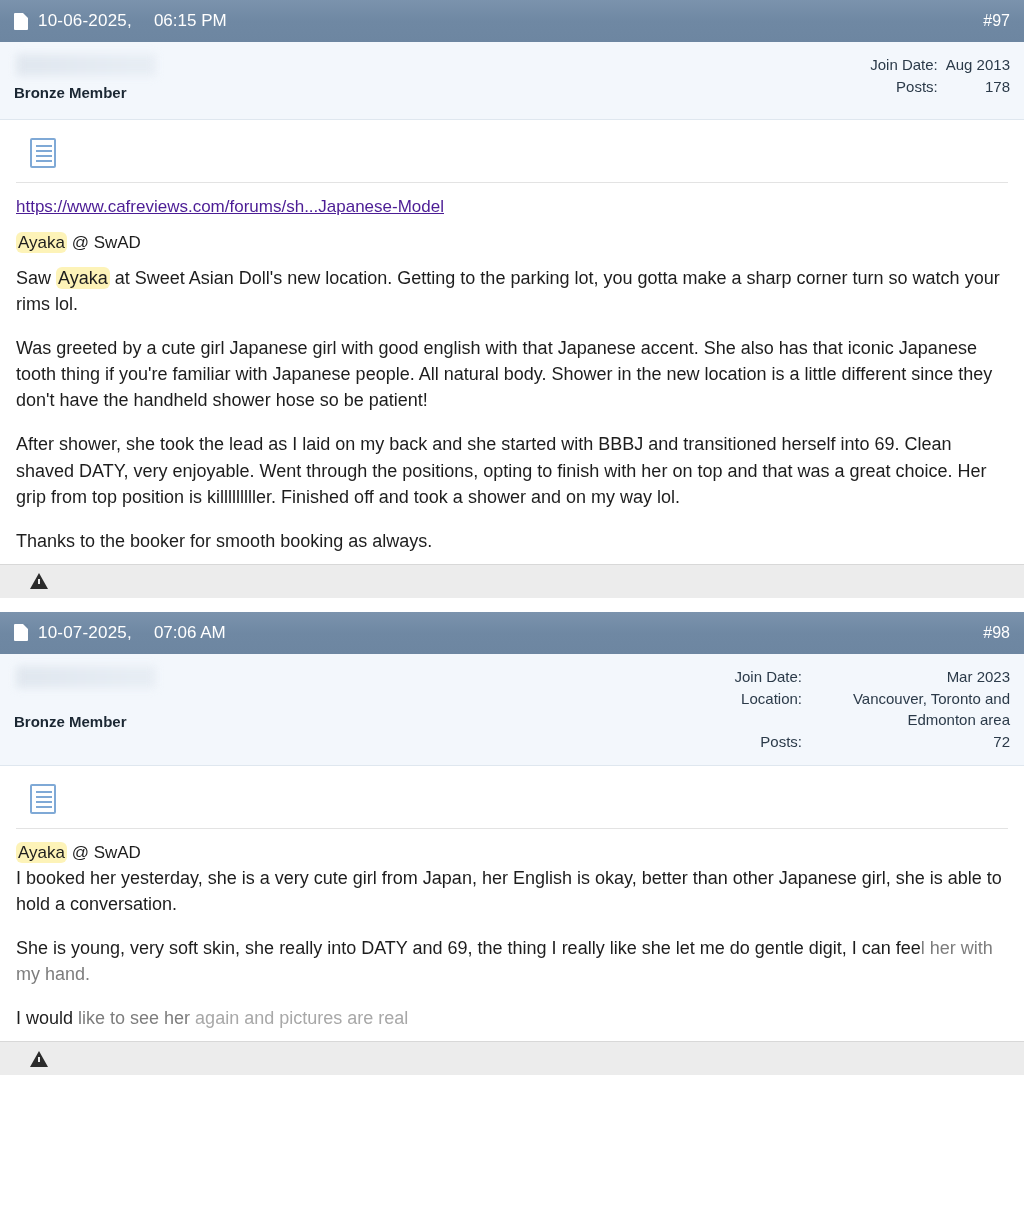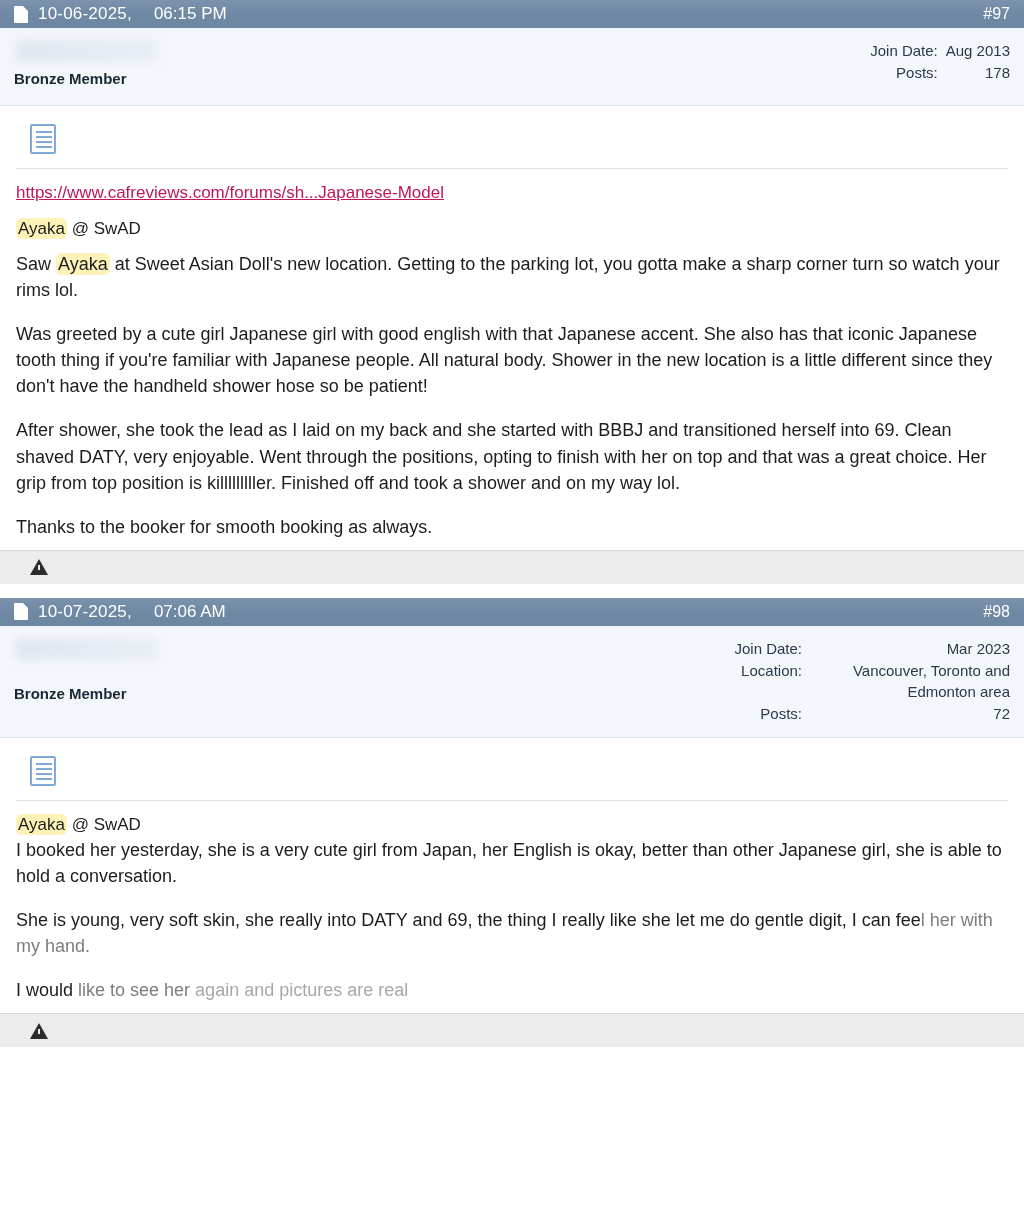--- a/index.html
+++ b/index.html
@@ -21,21 +21,21 @@
   }
 
   
   .post {
     width: 1024px;
     background: #ffffff;
     margin-bottom: 14px;
   }
 
   .post-header {
-    height: 28px;
+    height: 42px;
     background: linear-gradient(to bottom, #7b93ad 0%, #6f88a3 50%, #6d86a1 100%);
     color: #ffffff;
     display: flex;
     align-items: center;
     padding: 0 14px;
     font-size: 17px;
     position: relative;
   }
   .post-header .doc-icon {
     width: 14px;
@@ -139,21 +139,21 @@
     content: "";
     position: absolute;
     left: 4px; top: 5px;
     width: 16px; height: 2px;
     background: #7fa9d6;
     box-shadow: 0 5px 0 #7fa9d6, 0 10px 0 #7fa9d6, 0 15px 0 #7fa9d6;
   }
 
   .quote-link {
     display: block;
-    color: #be185d;
+    color: #4c1d95;
     text-decoration: underline;
     font-size: 17px;
     margin: 0 0 16px 0;
     word-break: break-all;
   }
 
   .para {
     font-size: 18px;
     line-height: 1.45;
     color: #1d1d1d;

